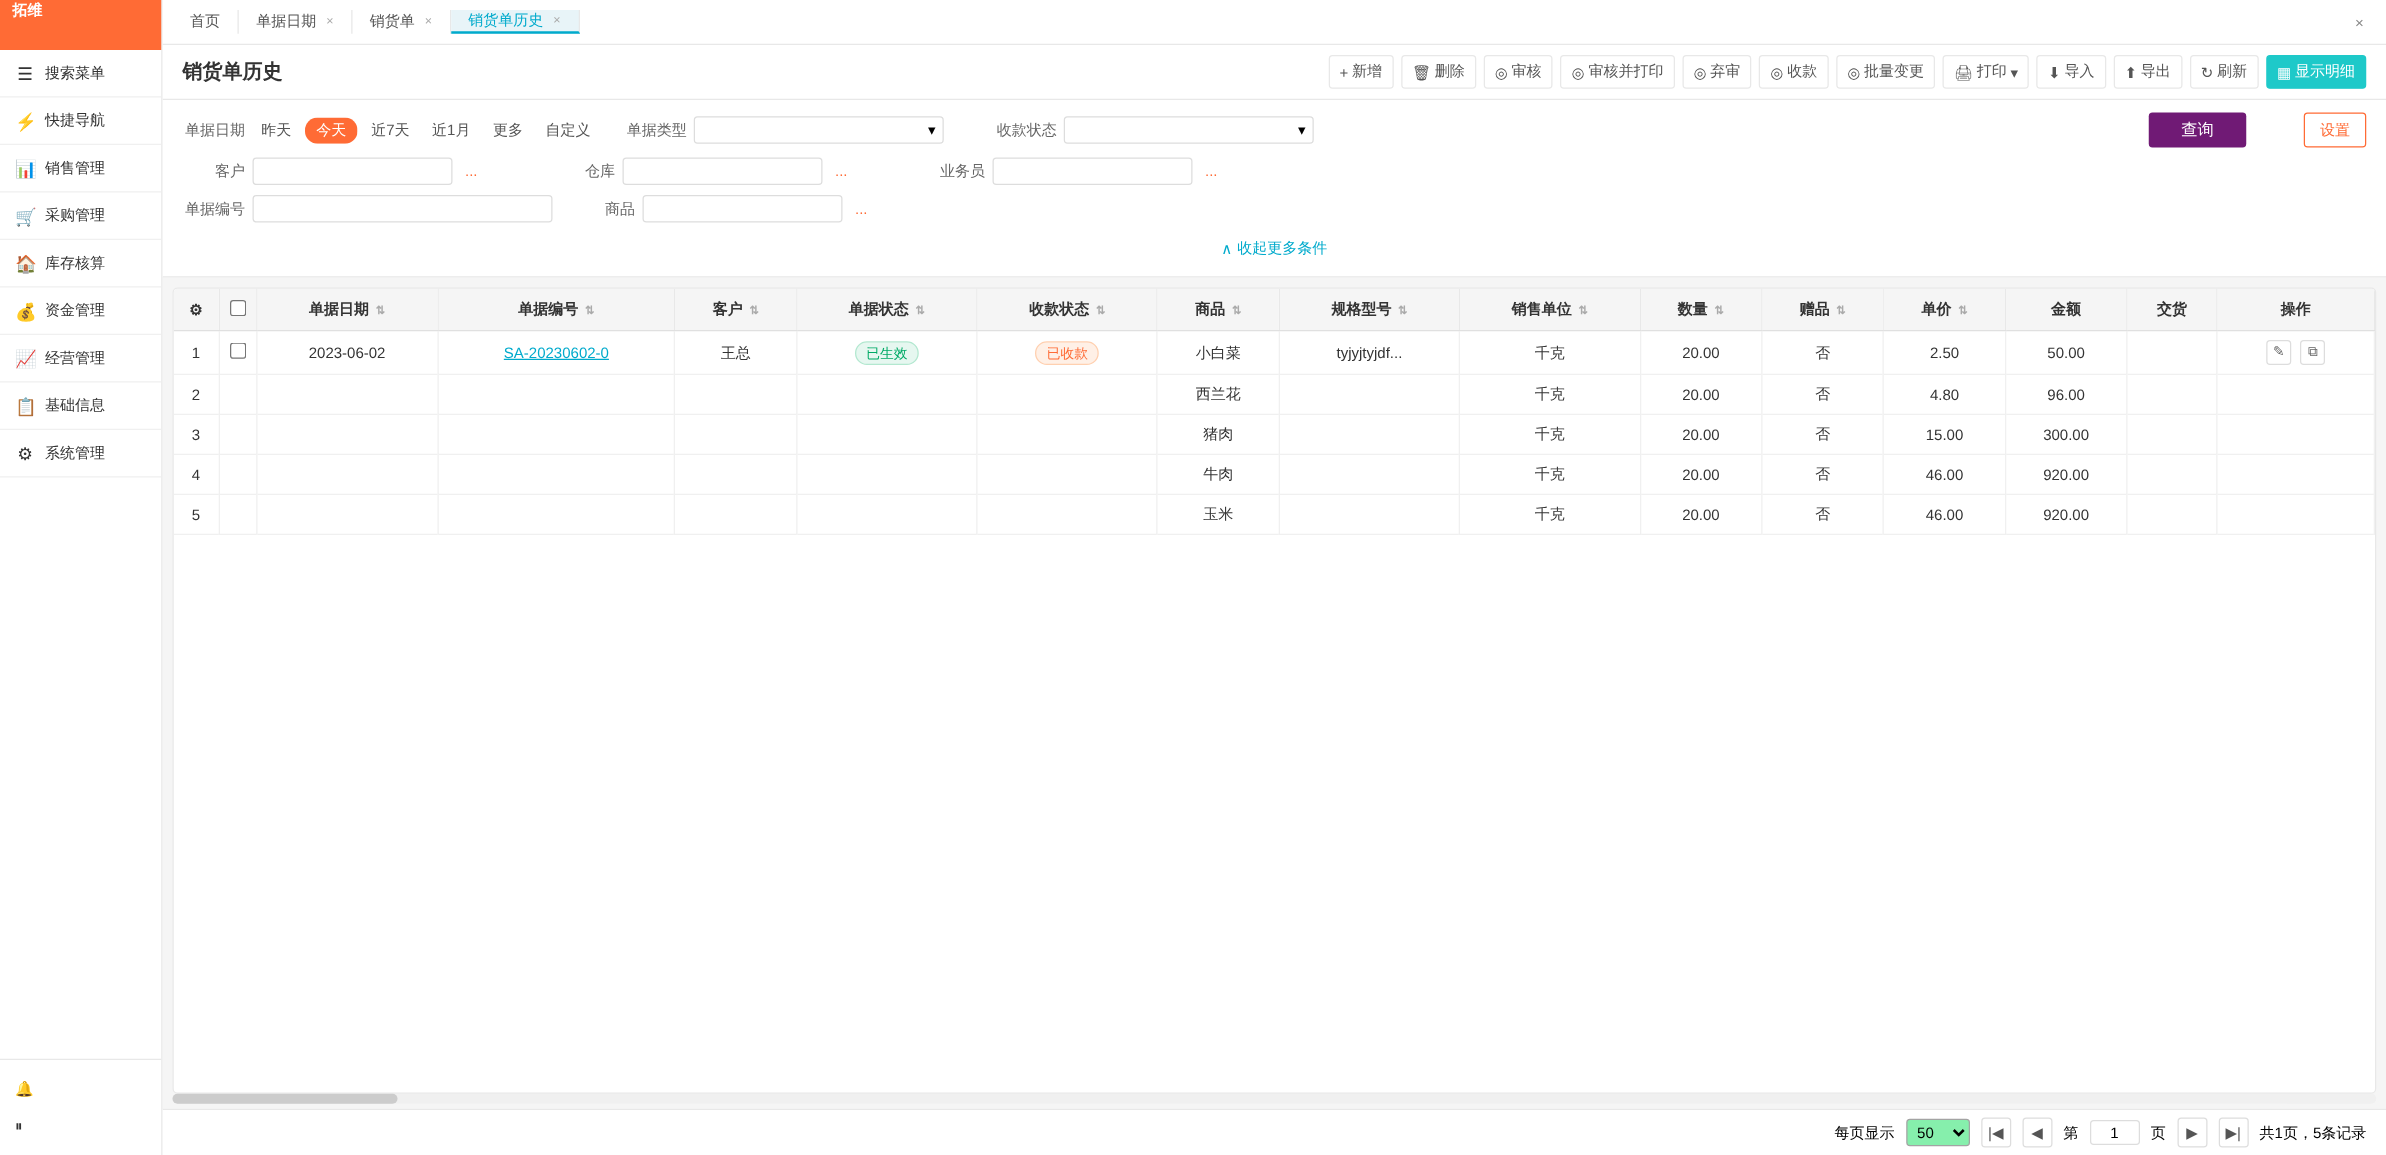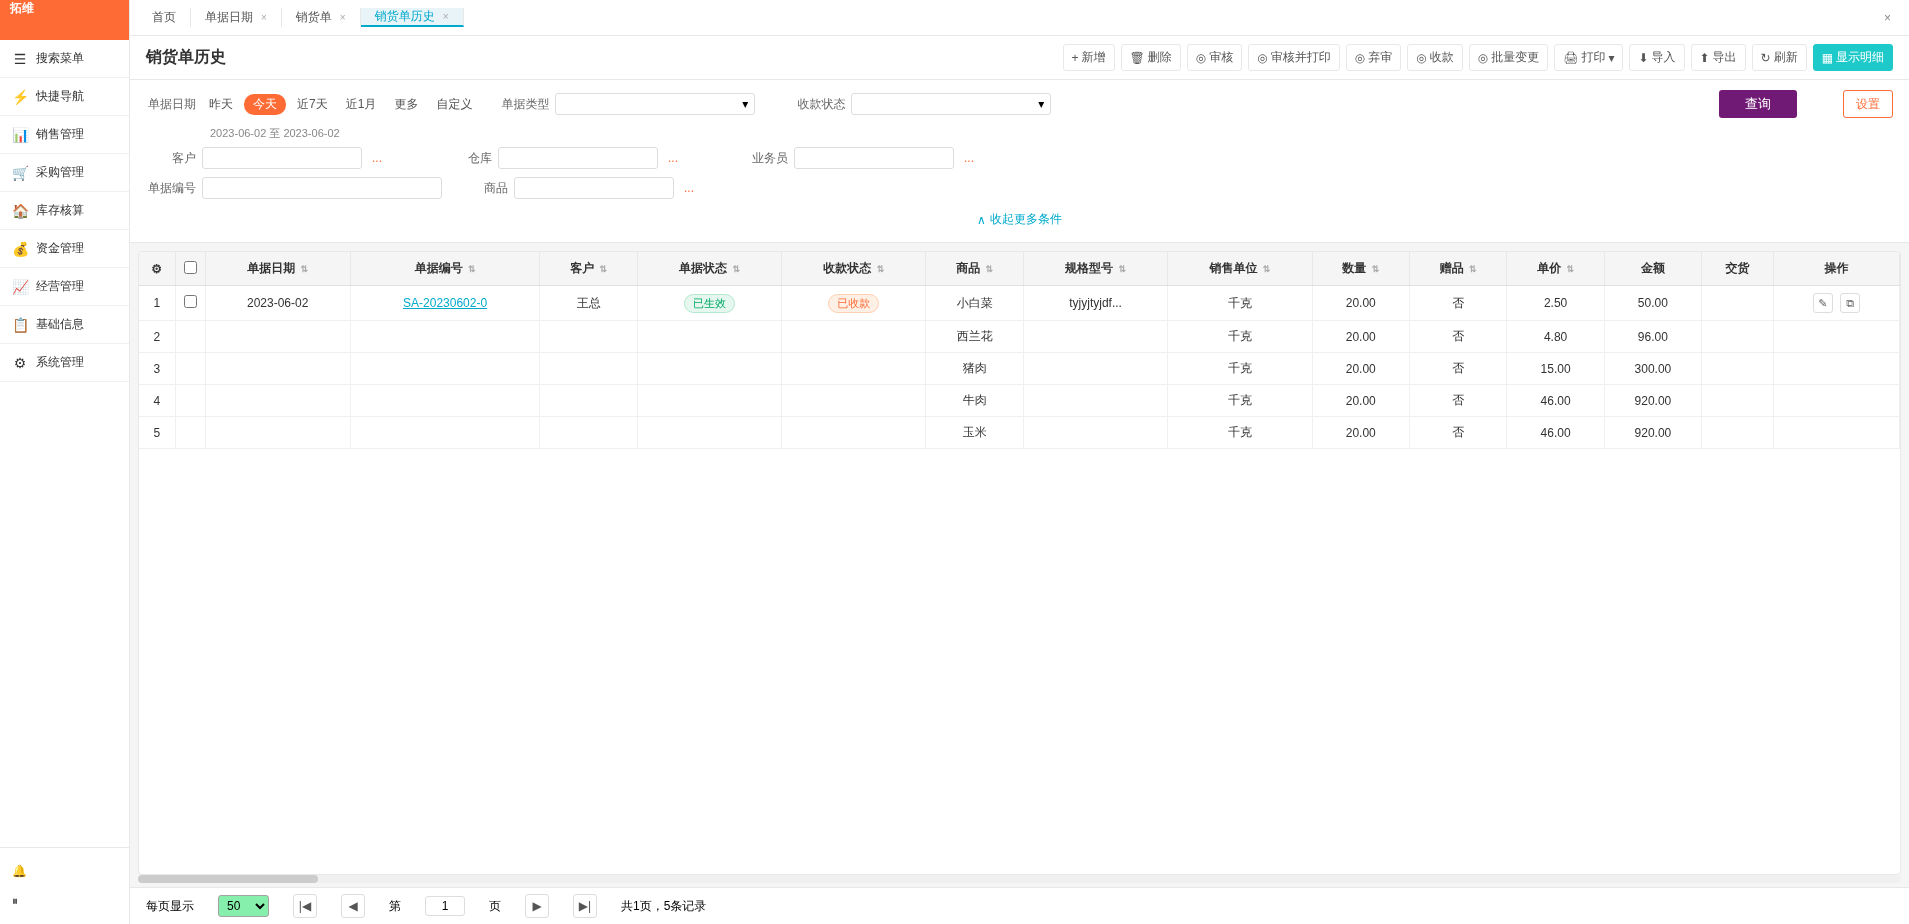--- a/index.html
+++ b/index.html
@@ -280,24 +280,25 @@
       padding: 6px 16px;
       display: flex;
       align-items: center;
       flex-shrink: 0;
       gap: 20px;
     }
 
     .pagination-bar {
       display: flex;
       align-items: center;
+      justify-content: flex-end;
       padding: 6px 16px;
       background: #fff;
       border-top: 1px solid #e8e8e8;
-      gap: 24px;
+      gap: 9px;
       flex-shrink: 0;
     }
     .page-size-select {
       border: 1px solid #a3a3a3;
       border-radius: 3px;
       padding: 2px 4px;
       cursor: pointer;
       background: #86efac;
     }
     .page-nav-btn {
@@ -496,23 +497,20 @@
           <span>▾</span>
         </div>
       </div>
 
       <div style="display:flex;gap:6px;margin-left:auto;">
         <button class="query-btn">查询</button>
         <button class="settings-btn">设置</button>
       </div>
     </div>
 
-    <div style="margin-left:64px;margin-bottom:6px;">
-      <span class="date-range">2023-06-02 至 2023-06-02</span>
-    </div>
 
     <div class="filter-row">
 
       <div class="filter-group">
         <span class="filter-label">客户</span>
         <input class="filter-input" type="text" style="">
         <span class="ellipsis-btn">...</span>
       </div>
 
       <div class="filter-group">

